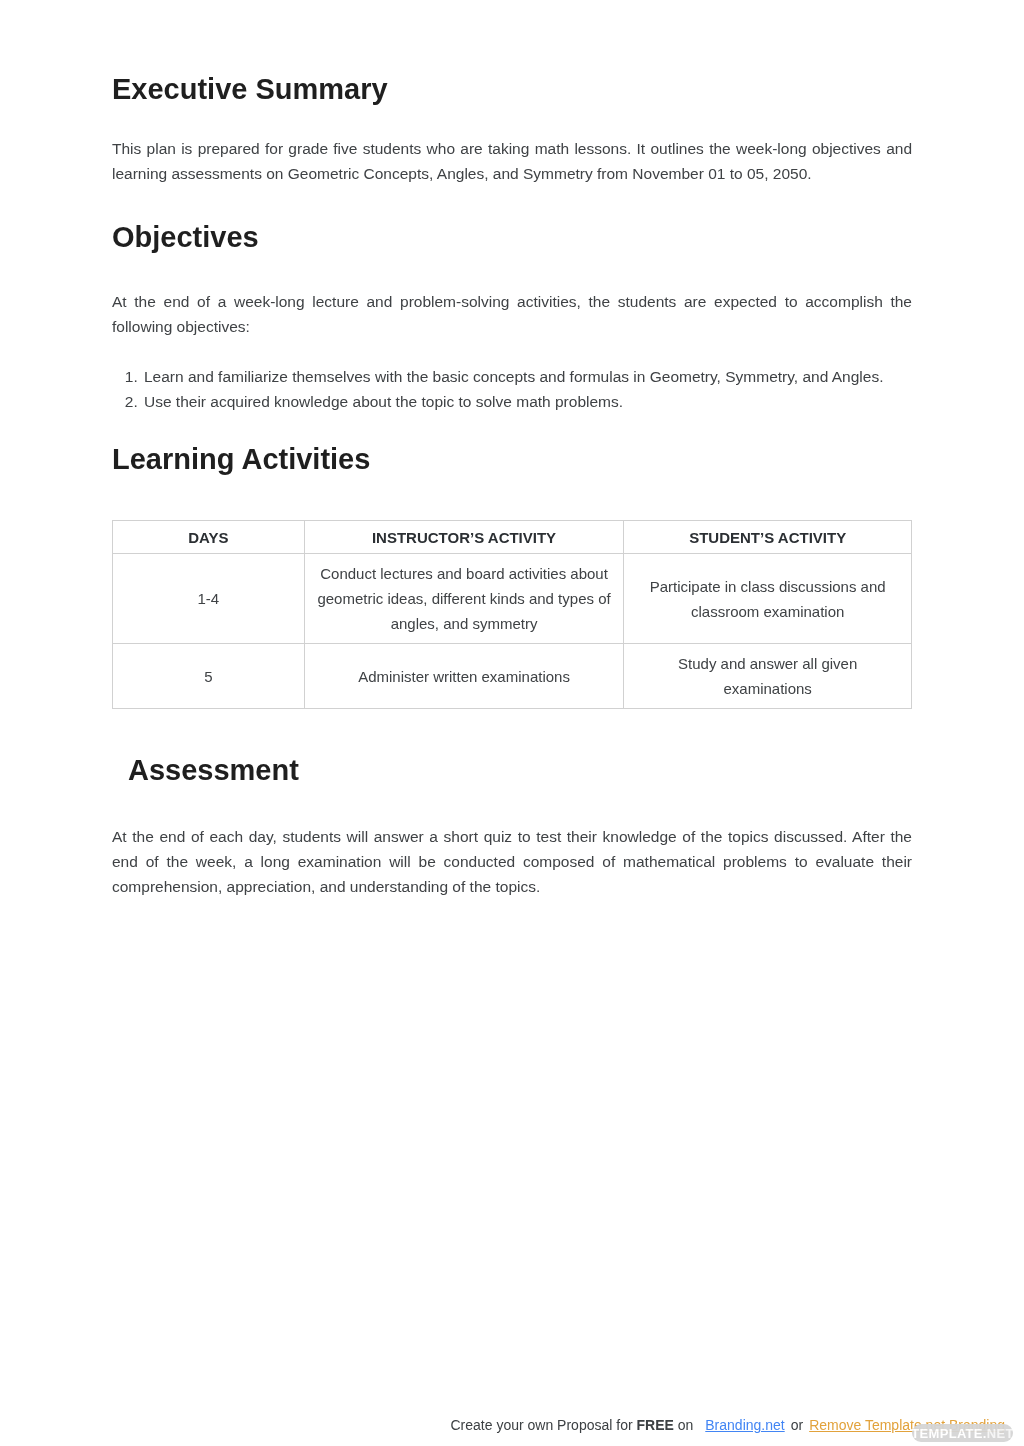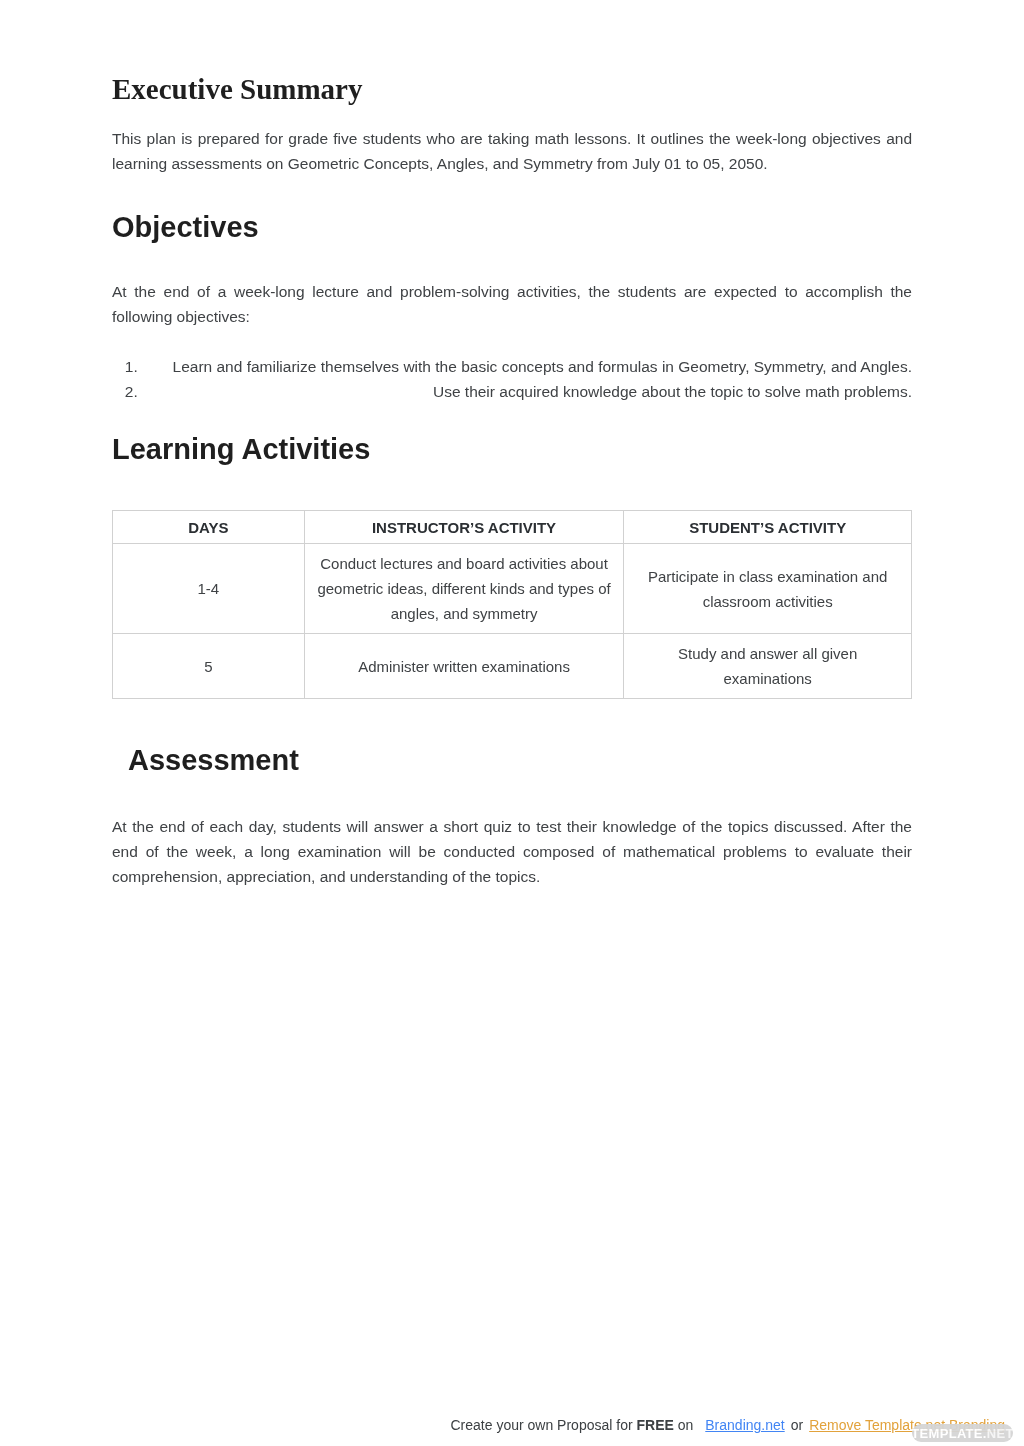--- a/index.html
+++ b/index.html
@@ -34,25 +34,25 @@
     letter-spacing: 0;
   }
   p.body {
     font-size: 15.5px;
     line-height: 25px;
     color: var(--body-color);
     text-align: justify;
     margin: 0;
   }
   
-  .sec-exec h1        { margin-bottom: 20px; font-family: Liberation Serif, serif; }
+  .sec-exec h1        { margin-bottom: 30px; }
   .sec-exec p         { margin-bottom: 34px; }
   .sec-obj h1         { margin-bottom: 35px; }
   .sec-obj p.intro    { margin-bottom: 25px; }
-  .sec-obj ol         { margin: 0 0 28px 0; padding-left: 30px; text-align: right; }
+  .sec-obj ol         { margin: 0 0 28px 0; padding-left: 30px; }
   .sec-obj li {
     font-size: 15.5px;
     line-height: 25px;
     color: var(--body-color);
     padding-left: 2px;
   }
   .sec-learn h1       { margin-bottom: 44px; margin-top: 25px; }
   .sec-learn table    { margin-bottom: 44px; }
   .sec-assess h1      { margin-bottom: 37px; margin-left: 16px; }
 
@@ -120,21 +120,21 @@
   .watermark .dim { opacity: 0.78; }
 </style>
 </head>
 <body>
 
 <div class="page">
   <div class="content">
 
     <section class="sec-exec">
       <h1>Executive Summary</h1>
-      <p class="body">This plan is prepared for grade five students who are taking math lessons. It outlines the week-long objectives and learning assessments on Geometric Concepts, Angles, and Symmetry from July 01 to 05, 2050.</p>
+      <p class="body">This plan is prepared for grade five students who are taking math lessons. It outlines the week-long objectives and learning assessments on Geometric Concepts, Angles, and Symmetry from November 01 to 05, 2050.</p>
     </section>
 
     <section class="sec-obj">
       <h1>Objectives</h1>
       <p class="body intro">At the end of a week-long lecture and problem-solving activities, the students are expected to accomplish the following objectives:</p>
       <ol>
         <li>Learn and familiarize themselves with the basic concepts and formulas in Geometry, Symmetry, and Angles.</li>
         <li>Use their acquired knowledge about the topic to solve math problems.</li>
       </ol>
     </section>
@@ -151,21 +151,21 @@
           <tr>
             <th>DAYS</th>
             <th>INSTRUCTOR’S ACTIVITY</th>
             <th>STUDENT’S ACTIVITY</th>
           </tr>
         </thead>
         <tbody>
           <tr>
             <td>1-4</td>
             <td>Conduct lectures and board activities about geometric ideas, different kinds and types of angles, and symmetry</td>
-            <td>Participate in class examination and classroom activities</td>
+            <td>Participate in class discussions and classroom examination</td>
           </tr>
           <tr>
             <td>5</td>
             <td>Administer written examinations</td>
             <td>Study and answer all given examinations</td>
           </tr>
         </tbody>
       </table>
     </section>
 

